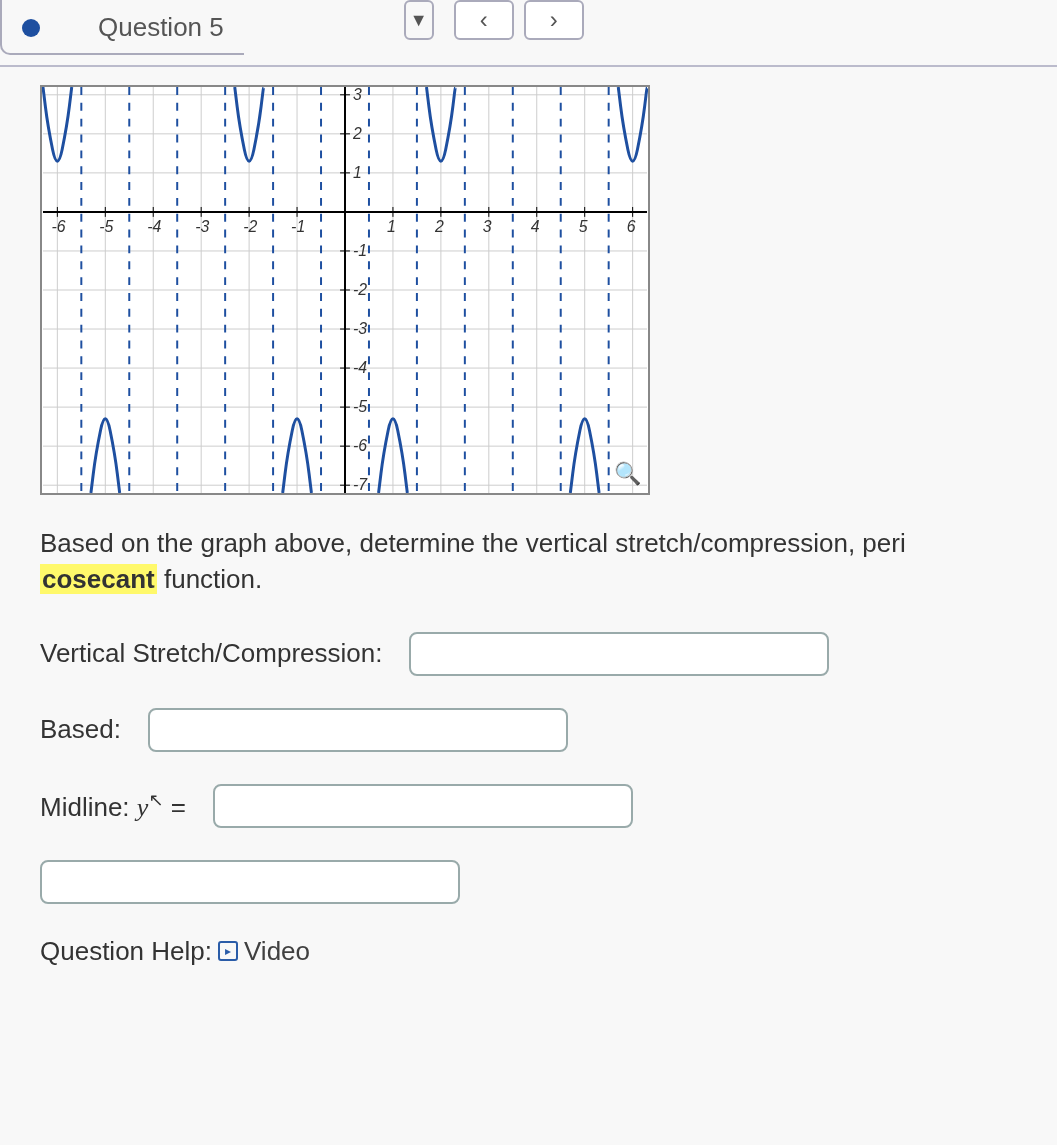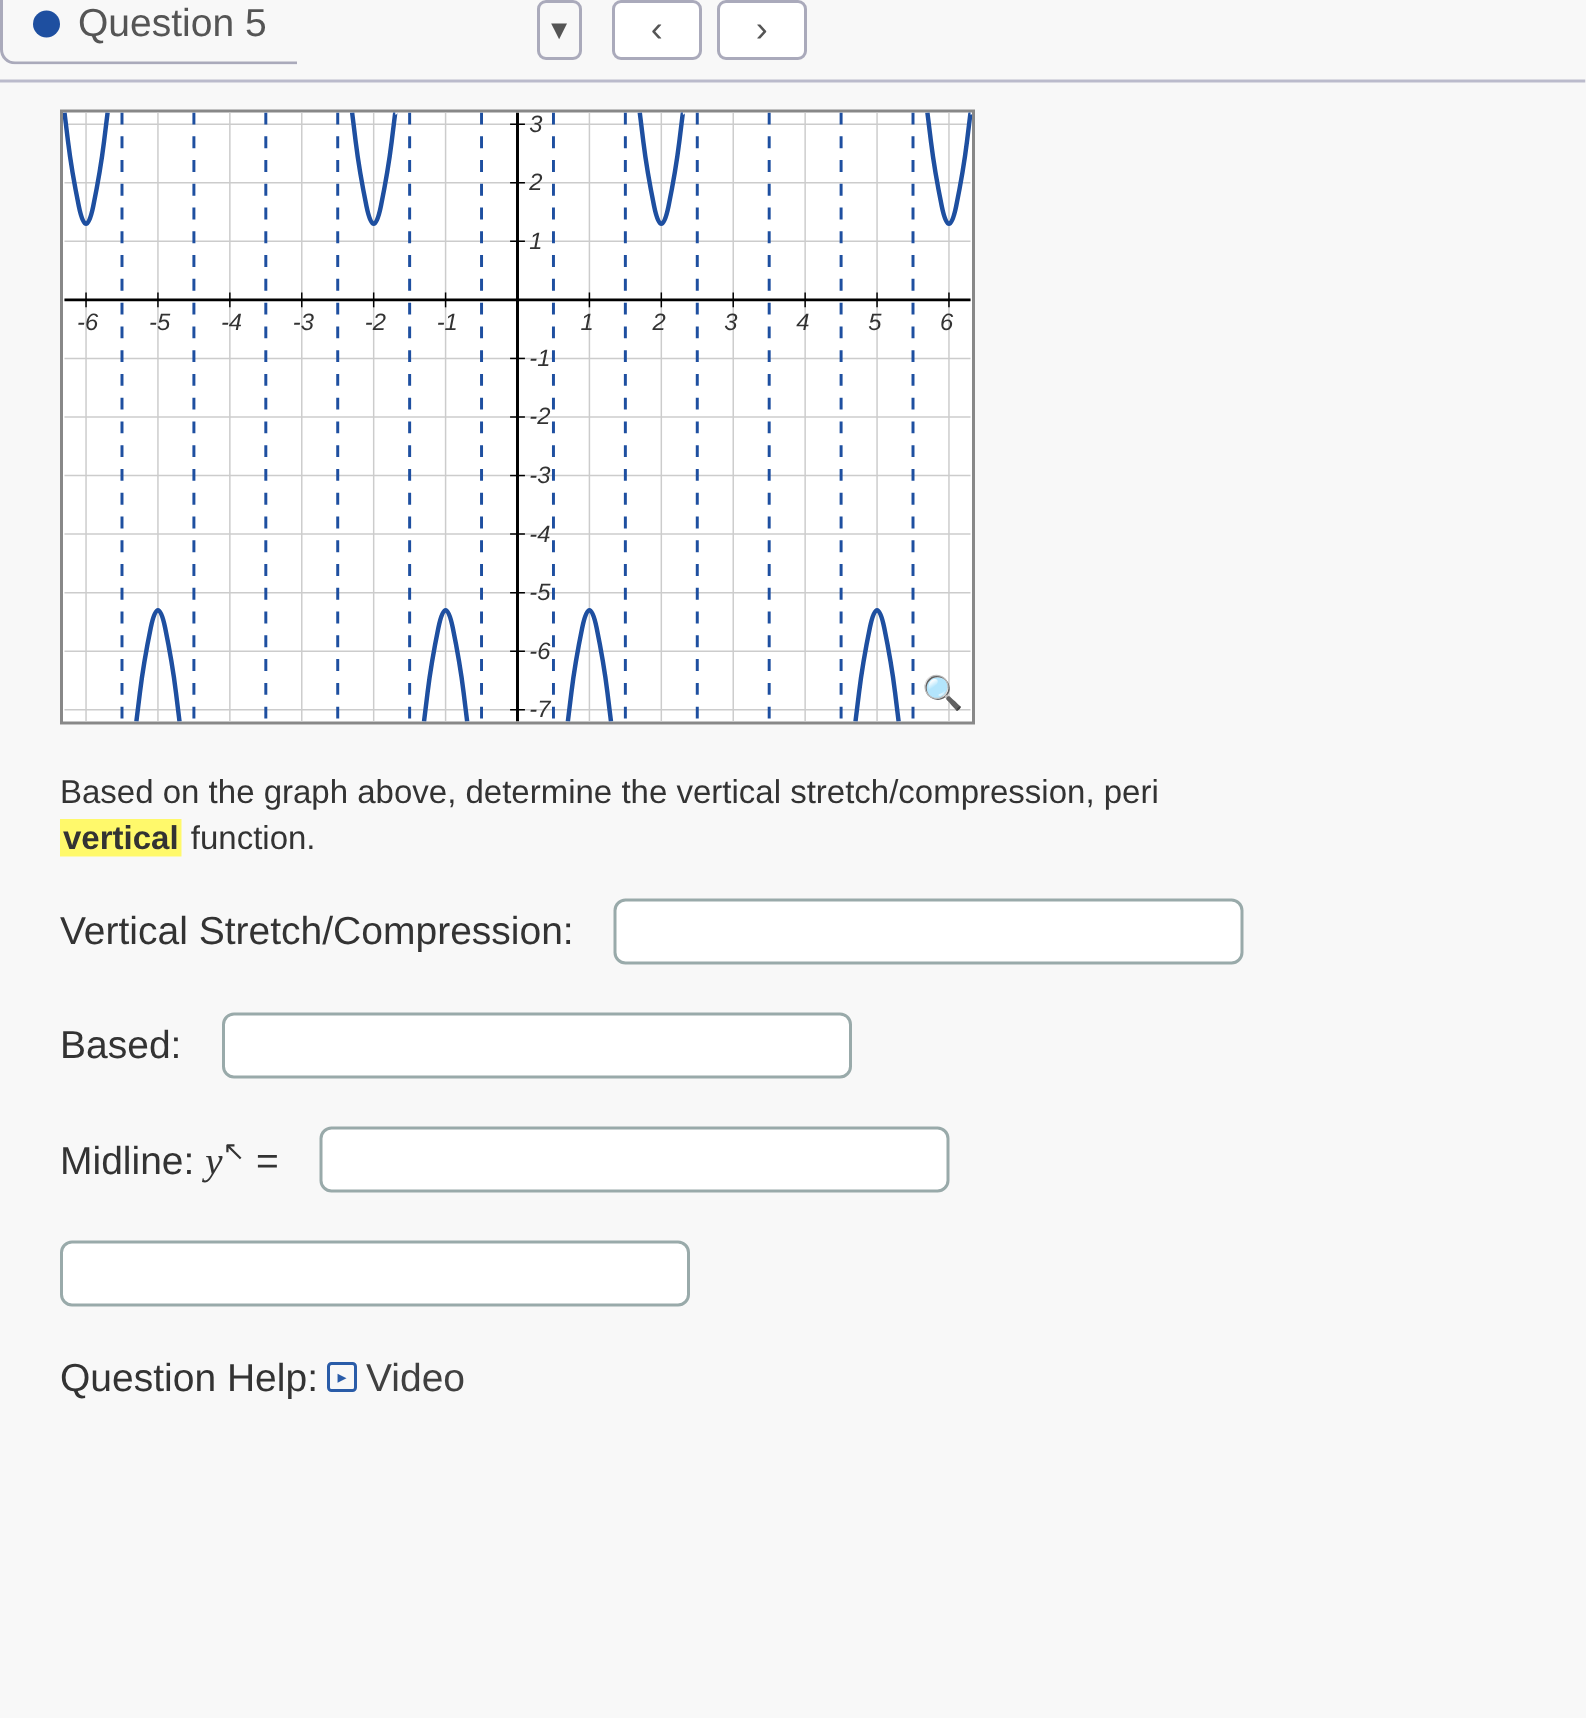--- a/index.html
+++ b/index.html
@@ -10,37 +10,38 @@
     color: #333;
     width: 1057px;
     height: 1145px;
     overflow: hidden;
   }
   .header-bar {
     border: 2px solid #aab;
     border-top: none;
     border-right: none;
     border-radius: 0 0 0 10px;
-    padding: 0 20px 10px 20px;
+    padding: 12px 20px 10px 20px;
     display: inline-flex;
     align-items: center;
     font-size: 26px;
     color: #555;
     margin-bottom: 10px;
+    gap: 46px;
   }
   .dot { width:18px;height:18px;border-radius:50%;background:#1e4fa0;margin-right:12px; }
   .nav-group { display:inline-flex;align-items:center;margin-left:160px; }
   .nav-select { width:30px;height:40px;border:2px solid #aab;border-radius:6px;display:flex;align-items:center;justify-content:center;font-size:18px;color:#555;margin-right:20px; }
   .nav-btn { width:60px;height:40px;border:2px solid #aab;border-radius:6px;display:flex;align-items:center;justify-content:center;font-size:24px;color:#555;margin-right:10px; background:#fff;}
   .divider { border-top:2px solid #bbc; margin:0 0 18px 0; }
   .content { padding: 0 40px; }
   .graph-wrap { position:relative; width:610px; height:410px; border:2px solid #888; background:#fff; margin-bottom:30px; }
   .graph-wrap svg { width:100%; height:100%; }
   .mag { position:absolute; right:6px; bottom:6px; font-size:22px; color:#555; }
-  .qtext { font-size:22px; color:#333; line-height:1.4; margin-bottom:24px; }
+  .qtext { font-size:26px; color:#333; line-height:1.4; margin-bottom:34px; }
   .hl { background:#fff96b; font-weight:bold; padding:0 2px; }
   .row { display:flex; align-items:center; margin-bottom:32px; font-size:26px; color:#333; }
   .row label { margin-right:27px; }
   .txt-input { border:2px solid #9aa; border-radius:8px; height:44px; padding:4px 8px; font-size:22px; background:#fff; }
   .w1 { width:420px; }
   .w2 { width:420px; }
   .w3 { width:420px; }
   .w4 { width:420px; }
   .mathvar { font-style:italic; font-family:"Times New Roman",serif; }
   .video-icon { width:20px;height:20px;border:2px solid #2a5ca8;display:inline-flex;align-items:center;justify-content:center;font-size:12px;color:#2a5ca8;margin:0 6px;border-radius:3px;vertical-align:middle; }
@@ -162,21 +163,21 @@
         <path d="M 532.5396825396825 410 Q 532.5396825396825 410 534.9603174603175 390.28846153846155 Q 537.3809523809524 370.5769230769231 542.2222222222222 346.9230769230769 Q 547.063492063492 323.2692307692308 551.9047619047619 346.9230769230769 Q 556.7460317460317 370.5769230769231 559.1666666666666 390.28846153846155 T 561.5873015873016 410" stroke="#1e4fa0" stroke-width="3" fill="none"></path>
         <line x1="474.4444444444445" y1="0" x2="474.4444444444445" y2="410" stroke="#1e4fa0" stroke-width="2" stroke-dasharray="8,8"></line>
         <line x1="522.8571428571429" y1="0" x2="522.8571428571429" y2="410" stroke="#1e4fa0" stroke-width="2" stroke-dasharray="8,8"></line>
         <line x1="571.2698412698413" y1="0" x2="571.2698412698413" y2="410" stroke="#1e4fa0" stroke-width="2" stroke-dasharray="8,8"></line>
       </svg>
     <span class="mag">🔍</span>
   </div>
 
   <div class="qtext">
     <span>Based on the graph above, determine the vertical stretch/compression, peri</span><br>
-    <span class="hl">vertical</span><span> function.</span>
+    <span class="hl">cosecant</span><span> function.</span>
   </div>
 
   <div class="row">
     <label>Vertical Stretch/Compression:</label>
     <input class="txt-input w1" style="">
   </div>
 
   <div class="row">
     <label>Based:</label>
     <input class="txt-input w2" style="">

